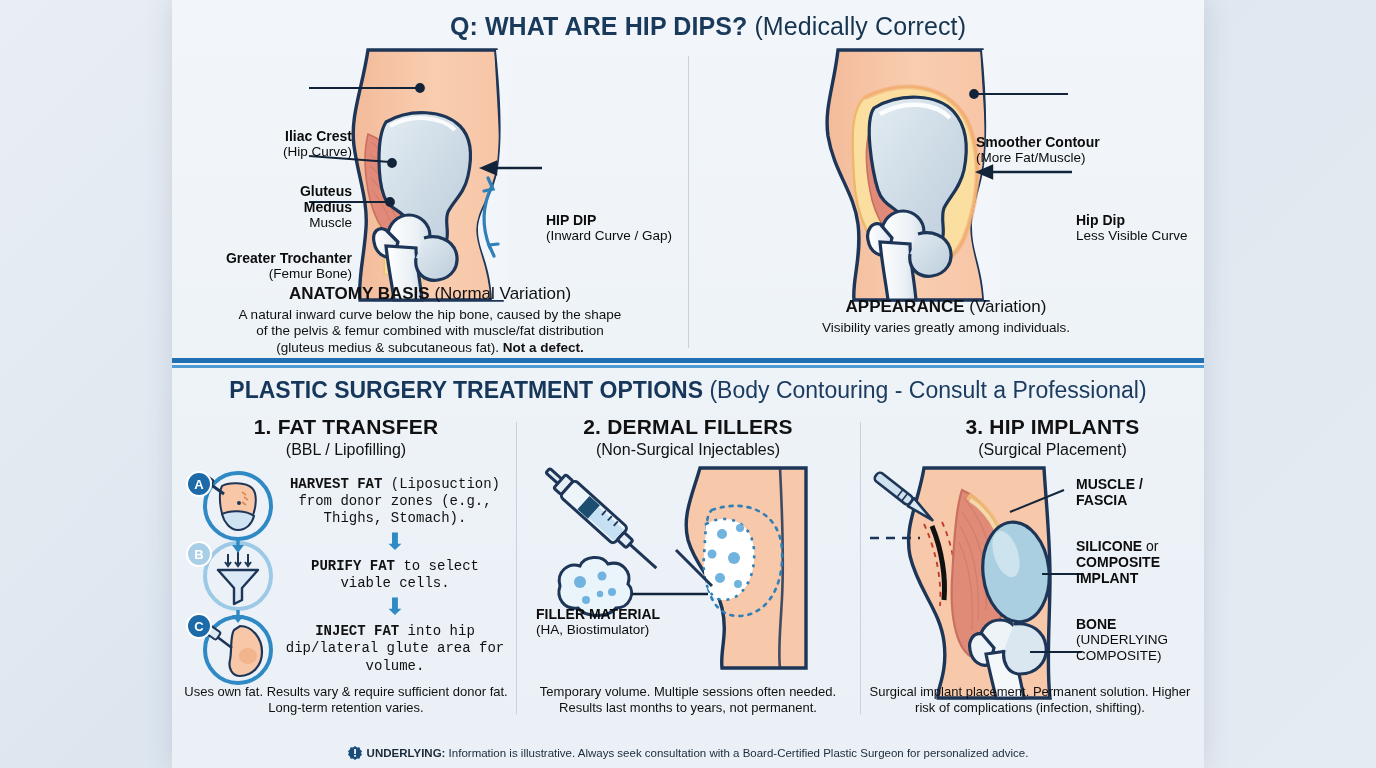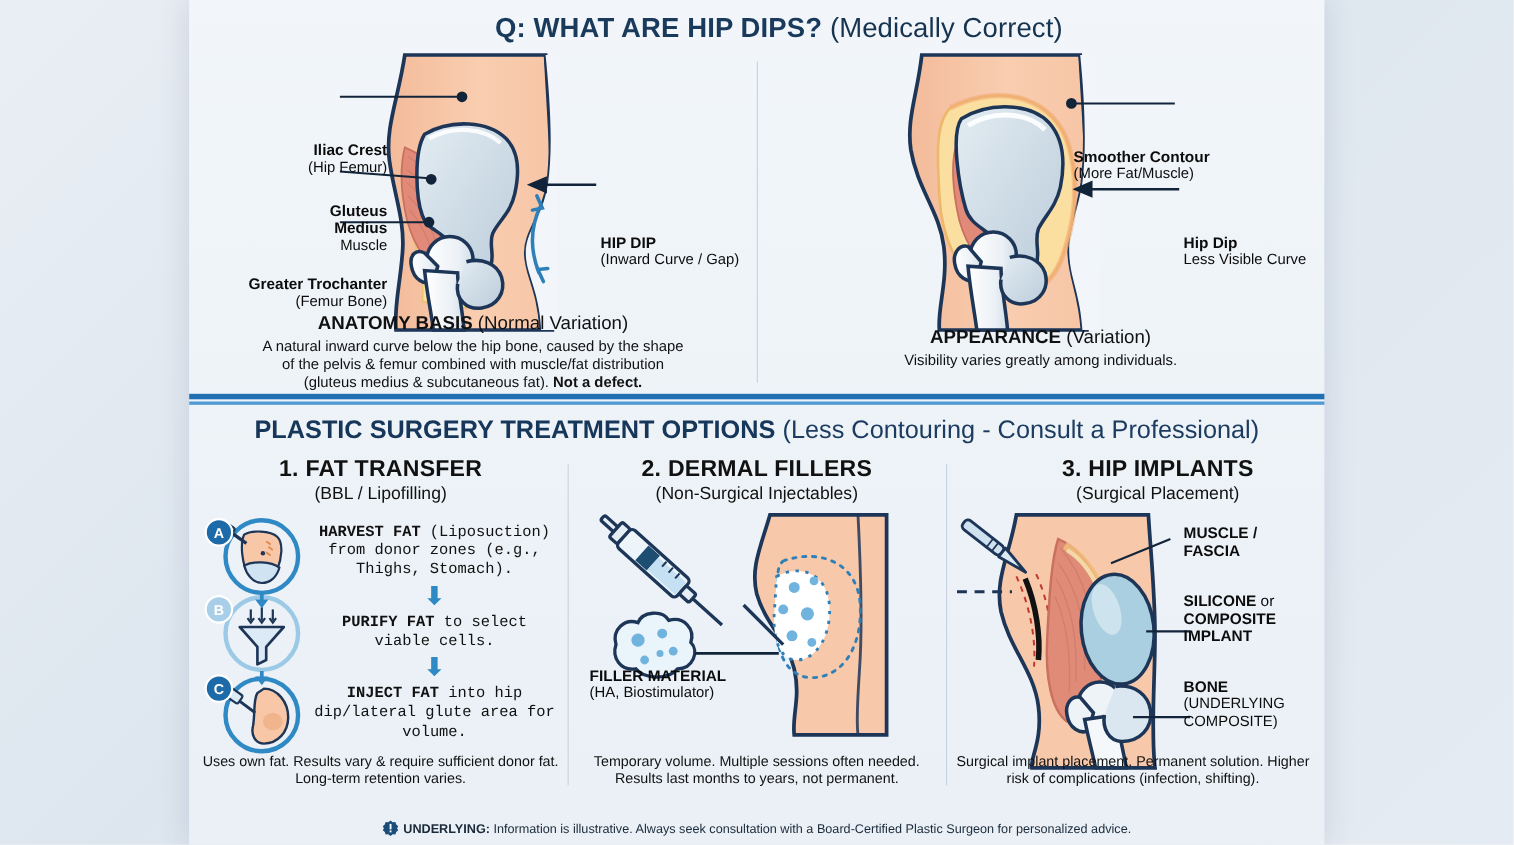--- a/index.html
+++ b/index.html
@@ -183,21 +183,21 @@
               <circle cx="218" cy="152" r="4"></circle>
         </g>
         <g stroke="#12243a" stroke-width="2.4" fill="#12243a">
           <line x1="370" y1="118" x2="322" y2="118"></line>
           <path d="M310 118 L324 112 L324 124 Z"></path>
         </g>
       </svg>
 
       <div class="lbl r" style="left:20px; top:78px; width:160px;">
         <span class="t1">Iliac Crest</span>
-        <span class="t2">(Hip Femur)</span>
+        <span class="t2">(Hip Curve)</span>
       </div>
       <div class="lbl r" style="left:20px; top:133px; width:160px;">
         <span class="t1">Gluteus</span>
         <span class="t1">Medius</span>
         <span class="t2">Muscle</span>
       </div>
       <div class="lbl r" style="left:10px; top:200px; width:170px;">
         <span class="t1">Greater Trochanter</span>
         <span class="t2">(Femur Bone)</span>
       </div>
@@ -277,21 +277,21 @@
       </div>
     </div>
   </div>
 
   <div class="band">
     <div class="l1"></div>
     <div class="l2"></div>
   </div>
 
   <div class="section-title">
-    <span class="b">PLASTIC SURGERY TREATMENT OPTIONS</span><span class="n"> (Less Contouring - Consult a Professional)</span>
+    <span class="b">PLASTIC SURGERY TREATMENT OPTIONS</span><span class="n"> (Body Contouring - Consult a Professional)</span>
   </div>
 
   <div class="cols">
     <div class="vdiv-bot a"></div>
     <div class="vdiv-bot b"></div>
 
     <div class="col c1">
       <div class="col-head">
         <span class="h1">1. FAT TRANSFER</span>
         <span class="h2">(BBL / Lipofilling)</span>

